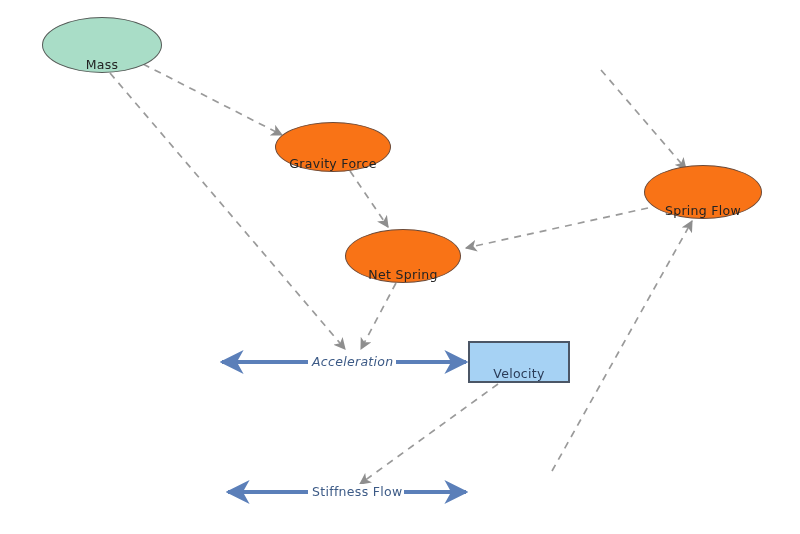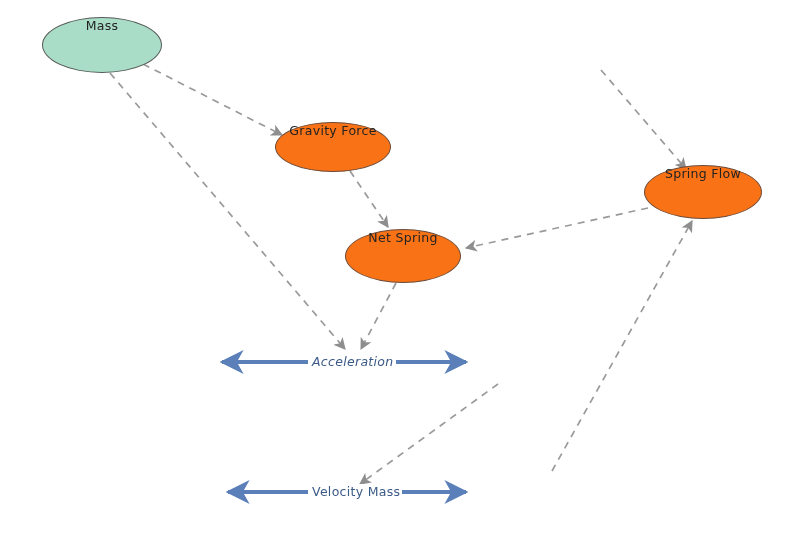--- a/index.html
+++ b/index.html
@@ -21,21 +21,21 @@
     position: absolute;
     left: 0;
     top: 0;
     width: 800px;
     height: 534px;
   }
   .node {
     position: absolute;
     box-sizing: border-box;
     display: flex;
-    align-items: flex-start;
+    align-items: flex-end;
     justify-content: center;
     text-align: center;
     font-family: "DejaVu Sans", sans-serif;
     font-size: 12.5px;
     letter-spacing: 0.3px;
     color: #232323;
     z-index: 5;
   }
   .node.ellipse {
     border-radius: 50%;
@@ -112,23 +112,26 @@
   </div>
 
   <div class="node ellipse orange" style="left:644px; top:165px; width:118px; height:54px;">
     <span>Spring Flow</span>
   </div>
 
   <div class="node ellipse orange" style="left:345px; top:229px; width:116px; height:54px;">
     <span>Net Spring</span>
   </div>
 
+  <div class="node rect" style="left:468px; top:341px; width:102px; height:42px;">
+    <span>Velocity</span>
+  </div>
 
 
   <div class="flow-label" style="left:310px; top:354px;font-style:italic;">
     <span>Acceleration</span>
   </div>
 
   <div class="flow-label" style="left:310px; top:484px;">
-    <span>Velocity Mass</span>
+    <span>Stiffness Flow</span>
   </div>
 
 </div>
 
 </body></html>

